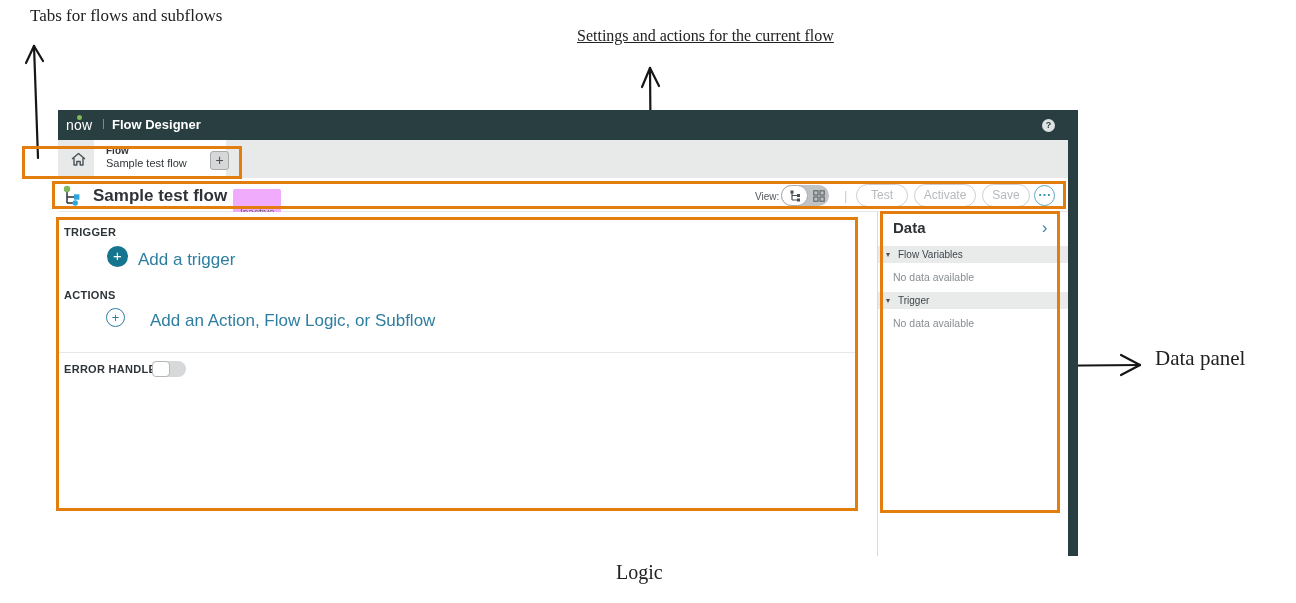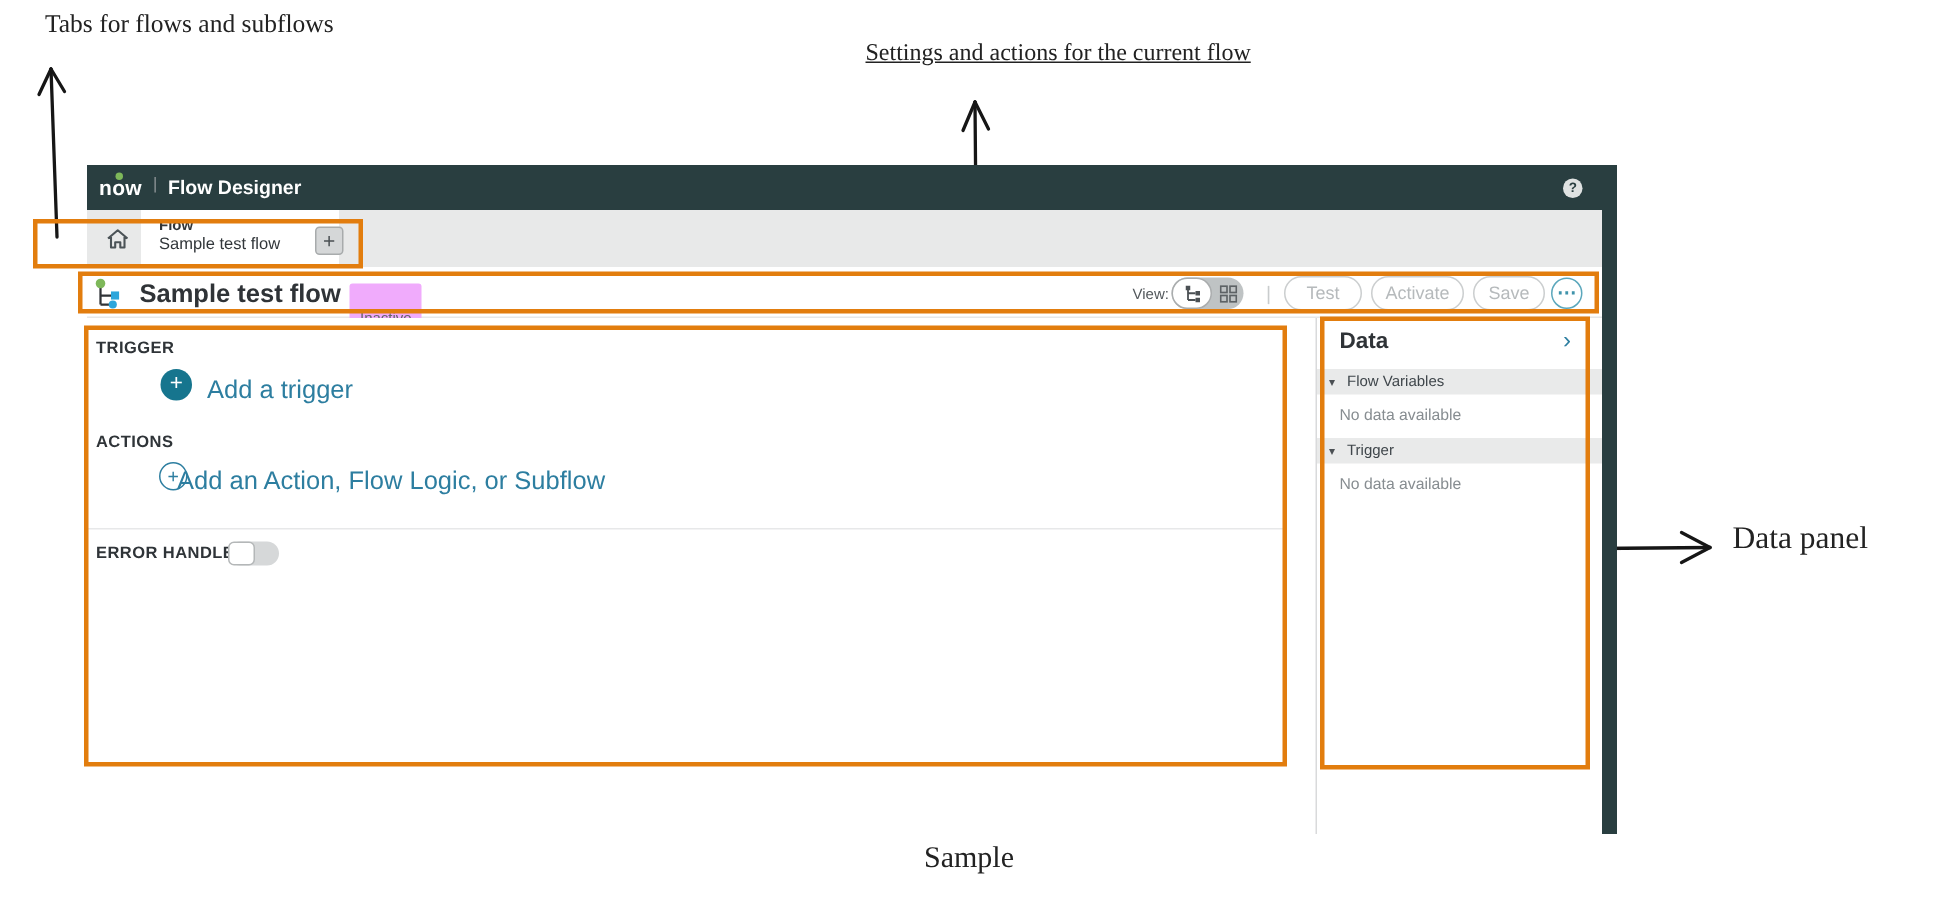--- a/index.html
+++ b/index.html
@@ -19,21 +19,21 @@
   
   .obox{border:3px solid var(--color-annotation_orange,#e27d0e);box-sizing:border-box;z-index:30;pointer-events:none;}
   .obox-tabs{left:22px;top:146px;width:220px;height:33px;}
   .obox-toolbar{left:52px;top:181px;width:1014px;height:28px;}
   .obox-canvas{left:56px;top:217px;width:802px;height:294px;}
   .obox-data{left:880px;top:211px;width:180px;height:302px;}
 
   
   .app-header{left:58px;top:110px;width:1010px;height:30px;background:var(--color-header_teal,#293e40);}
   .side-strip{left:1068px;top:110px;width:10px;height:446px;background:var(--color-header_teal,#293e40);}
-  .logo{left:66px;top:117px;color:#fff;font-size:14px;font-weight:bold;letter-spacing:.2px;text-align:center;}
+  .logo{left:66px;top:117px;color:#fff;font-size:14px;font-weight:normal;letter-spacing:.2px;text-align:center;}
   .logo-dot{left:77px;top:115px;width:5px;height:5px;border-radius:50%;background:var(--color-brand_green,#7eb85a);}
   .hdr-divider{left:102px;top:117px;color:#8d9496;font-size:11px;}
   .hdr-title{left:112px;top:117px;color:#fff;font-size:13px;font-weight:bold;}
   .help-btn{left:1042px;top:119px;width:13px;height:13px;border-radius:50%;background:#dfe2e2;color:#293e40;font-size:9px;font-weight:bold;text-align:center;line-height:13px;cursor:pointer;}
 
   
   .tab-bar{left:58px;top:140px;width:1010px;height:38px;background:#e8e9e9;}
   .home-btn{left:60px;top:140px;width:36px;height:38px;display:flex;align-items:center;justify-content:center;cursor:pointer;}
   .tab{left:94px;top:140px;width:132px;height:38px;background:#ffffff;cursor:pointer;}
   .tab-type{left:12px;top:5px;font-size:10px;font-weight:bold;color:#31363a;}
@@ -59,21 +59,21 @@
   
   .canvas-area{left:58px;top:212px;width:819px;height:344px;background:#fff;}
   .sec-heading{font-size:11px;font-weight:bold;color:#2f3438;letter-spacing:.3px;}
   .h-trigger{left:64px;top:226px;}
   .h-actions{left:64px;top:289px;}
   .h-error{left:64px;top:363px;}
   .circle-filled{left:107px;top:246px;width:21px;height:21px;border-radius:50%;background:#16758e;color:#fff;font-size:15px;text-align:center;line-height:20px;cursor:pointer;}
   .circle-outline{left:106px;top:308px;width:19px;height:19px;border-radius:50%;border:1.5px solid #2d7ea0;color:#2d7ea0;font-size:13px;text-align:center;line-height:17px;box-sizing:border-box;cursor:pointer;}
   .link{color:var(--color-link_teal,#2d7ea0);font-size:17px;cursor:pointer;}
   .lnk-trigger{left:138px;top:250px;}
-  .lnk-action{left:118px;top:311px;}
+  .lnk-action{left:150px;top:311px;}
   .canvas-divider{left:57px;top:352px;width:800px;height:1px;background:#e7e8e9;}
   .err-toggle{left:152px;top:361px;width:34px;height:16px;background:#d6d8d9;border-radius:8px;cursor:pointer;}
   .err-knob{left:0;top:0;width:18px;height:16px;background:#fff;border:1px solid #b4b7b8;border-radius:4px;box-sizing:border-box;}
   .err-desc{left:64px;top:383px;font-size:11px;color:#7d8286;}
 
   
   .data-panel{left:877px;top:212px;width:191px;height:344px;background:#fff;border-left:1px solid #d9dadb;box-sizing:border-box;}
   .data-title{left:893px;top:219px;font-size:15px;font-weight:bold;color:#2f3337;}
   .data-chevron{left:1042px;top:219px;font-size:16px;color:#2d7ea0;cursor:pointer;line-height:18px;}
   .data-bar{left:878px;width:190px;height:17px;background:#e9eaea;cursor:pointer;}
@@ -104,21 +104,21 @@
       <path d="M14 8 L23 26"></path>
   </svg>
 
   <div class="abs note note-data">Data panel</div>
   <svg class="abs arrow-svg" style="left:1024px;top:352px;" width="126" height="28">
     <path d="M2 14 L116 13"></path>
       <path d="M116 13 L97 3"></path>
       <path d="M116 13 L97 23"></path>
   </svg>
 
-  <div class="abs note note-canvas">Sample</div>
+  <div class="abs note note-canvas">Logic</div>
   <svg class="abs arrow-svg" style="left:640px;top:476px;" width="28" height="84">
     <path d="M14 2 L14 78"></path>
       <path d="M14 78 L4 59"></path>
       <path d="M14 78 L25 59"></path>
   </svg>
 
   <div class="abs app-header"></div>
   <div class="abs side-strip"></div>
   <div class="abs logo">now</div>
   <div class="abs logo-dot"></div>

